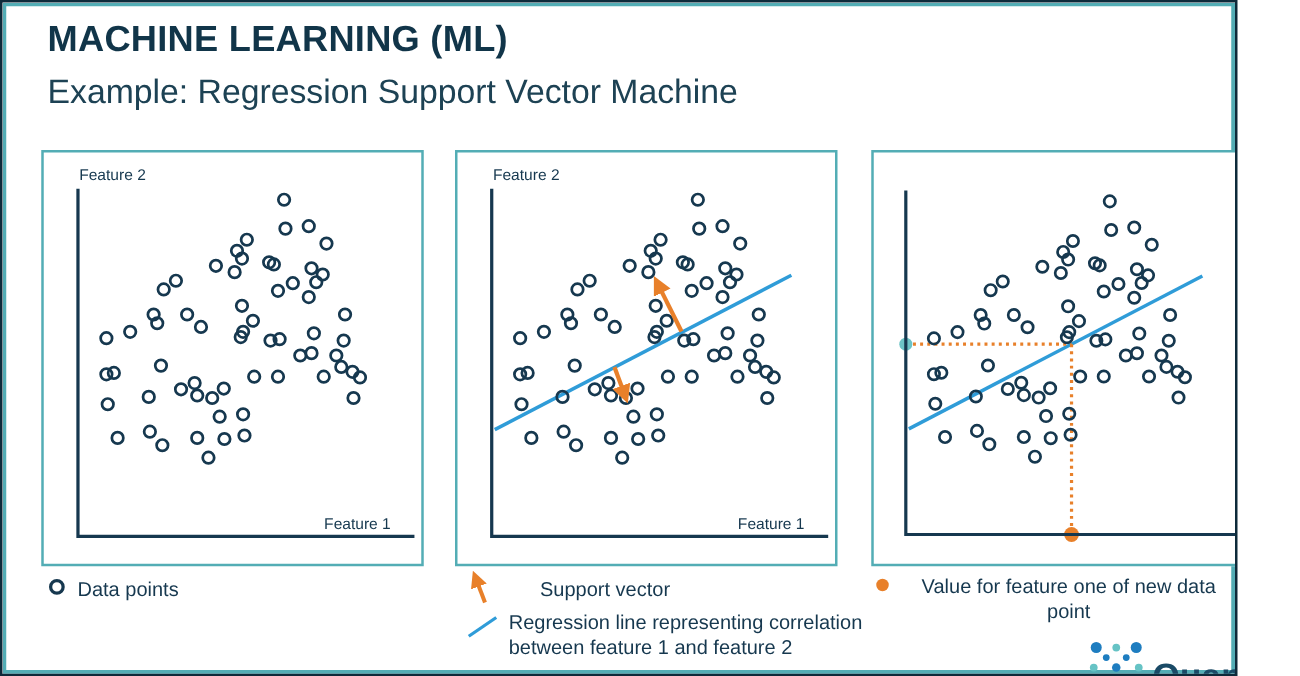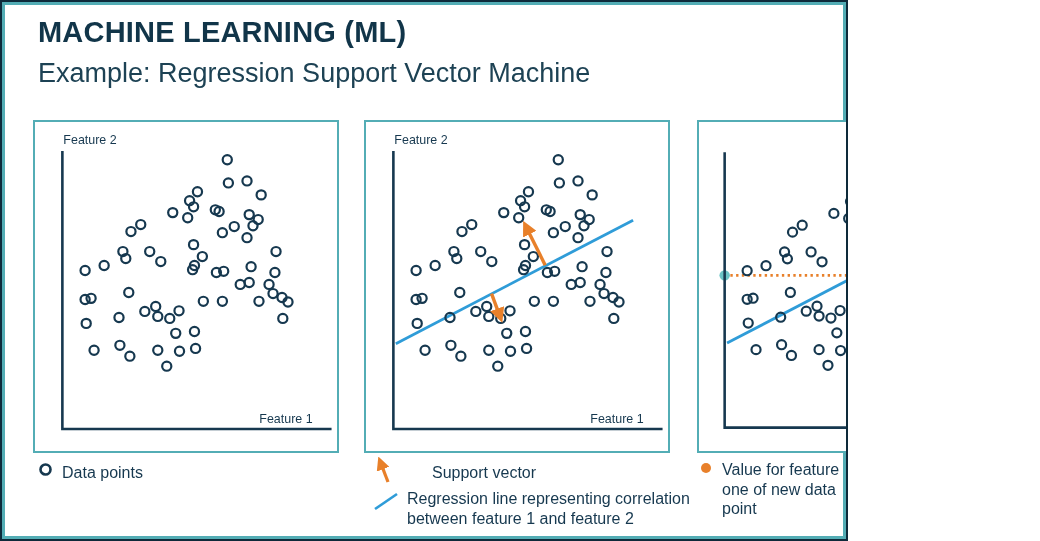--- a/index.html
+++ b/index.html
@@ -9,21 +9,21 @@
     --orange:#e8802a;
     --teal:#6cc4c6;
     --logo-blue:#1e7dc0;
     --logo-teal:#66c3c5;
     --logo-text:#1a4a66;
   }
   html,body{margin:0;padding:0;background:#fff;}
   body{font-family:"Liberation Sans", sans-serif;}
   .page{
     position:relative;
-    width:848px;height:541px;
+    width:990px;height:541px;
     box-sizing:border-box;
     background:#fff;
     border:2px solid #0e2a3a;
     box-shadow:inset 0 0 0 3px var(--teal-border);
     overflow:hidden;
   }
   .page-title{
     position:absolute;left:36px;top:14px;margin:0;
     font-size:29px;font-weight:800;letter-spacing:.2px;
     color:#113549;
@@ -46,21 +46,21 @@
   .legend{position:absolute;color:var(--navy);font-size:16px;line-height:1.22;}
   .legend-row{display:flex;align-items:flex-start;margin-bottom:7px;}
   .legend-row .ic{flex:0 0 auto;}
   .legend-row .txt{margin-left:9px;}
   .legend-1{left:36px;top:460px;}
   .legend-2{left:372px;top:454px;}
   .legend-3{left:697px;top:458px;}
   .legend-1 .txt{margin-top:1px;}
   .legend-2 .row-arrow .txt{margin-top:7px;margin-left:40px;}
   .legend-2 .row-line .txt{margin-top:-2px;}
-  .legend-3 .txt{margin-top:0px;}
+  .legend-3 .txt{margin-top:0px;text-align:center;}
   .two-line span{display:block;}
   .logo{
     position:absolute;left:869px;top:509px;
     display:flex;align-items:flex-end;
   }
   .logo-text{
     margin-left:7px;
     font-size:28px;font-weight:800;letter-spacing:.2px;
     color:var(--logo-text);
   }

